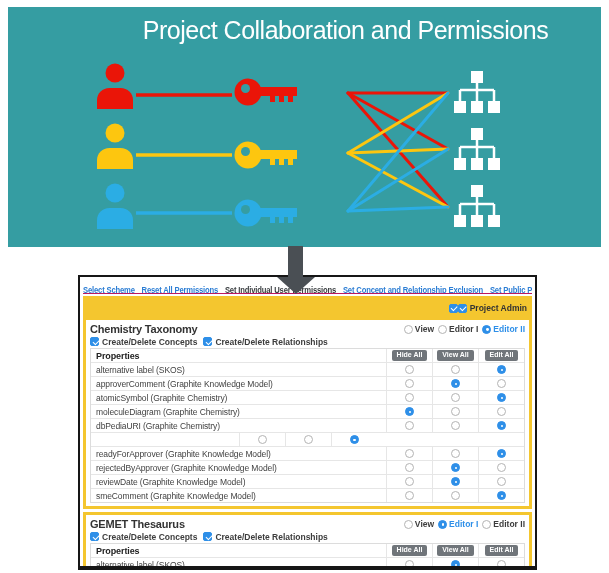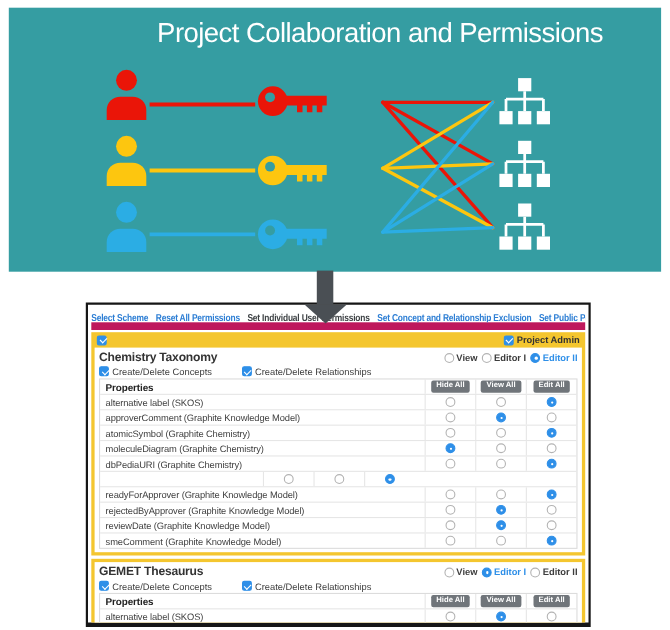--- a/index.html
+++ b/index.html
@@ -15,40 +15,40 @@
   
   .arrow{position:absolute;left:277px;top:246px;width:38px;height:47px;z-index:6;}
   .arrow-shaft{position:absolute;left:11px;top:0;width:15px;height:31px;background:#4a4f54;}
   .arrow-head{position:absolute;left:0;top:31px;width:0;height:0;
     border-left:19px solid transparent;border-right:19px solid transparent;border-top:17px solid #4a4f54;}
 
   
   .panel{position:absolute;left:78px;top:275px;width:449px;height:285px;background:#fff;
     border:2px solid #161616;border-bottom-width:4px;padding:2px 3px;overflow:hidden;z-index:2;}
 
-  .nav{height:14px;border-bottom:7px solid #be185d;overflow:hidden;}
+  .nav{height:14px;border-bottom:1px solid #be185d;overflow:hidden;}
   .navrow{display:inline-flex;gap:8px;white-space:nowrap;transform:scaleX(0.85);transform-origin:0 50%;
     font-size:9px;font-weight:bold;letter-spacing:-0.2px;line-height:13px;}
   .navlink{color:var(--c-link,#2b7dd4);cursor:pointer;}
   .navlink.active{color:#3c4043;}
 
   .ybox{background:var(--c-gold,#f4c62f);margin-top:2px;padding:0 3px 3px;}
   .ybox.second{margin-top:3px;padding-top:3px;}
-  .band{height:14px;display:flex;justify-content:space-between;align-items:center;padding:0 2px;}
+  .band{height:24px;display:flex;justify-content:flex-end;align-items:center;padding:0 2px;}
   .band-right{display:flex;align-items:center;gap:3px;}
   .band-label{font-size:8.5px;font-weight:bold;color:#333;}
   .inner{background:#fff;padding:2px 4px 3px;}
 
   .sec-head{display:flex;justify-content:space-between;align-items:center;height:14px;}
   .sec-title{font-size:11px;font-weight:bold;color:#333;letter-spacing:-0.2px;}
   .access{display:flex;align-items:center;gap:4px;font-size:8.5px;font-weight:bold;color:#3d3d3d;white-space:nowrap;}
   .acc-opt{display:flex;align-items:center;gap:2px;cursor:pointer;}
   .acc-label.sel{color:var(--c-uiblue,#1f7ae0);}
 
-  .cbrow{display:flex;gap:27px;height:11px;font-size:8.5px;font-weight:normal;color:#3d3d3d;}
+  .cbrow{display:flex;gap:6px;height:11px;font-size:8.5px;font-weight:bold;color:#3d3d3d;}
   .cbitem{display:flex;align-items:center;gap:3px;cursor:pointer;}
 
   .ptable{border:1px solid #dcdcdc;margin-top:1px;}
   .phead,.prow{display:flex;align-items:center;}
   .phead{height:13px;}
   .prow{height:13px;border-top:1px solid #e6e6e6;justify-content:center;}
   .pname{flex:1;padding-left:5px;font-size:8.5px;color:#3f3f3f;letter-spacing:-0.1px;
     white-space:nowrap;overflow:hidden;}
   .phead .pname{font-weight:bold;font-size:9px;color:#222;}
   .pcell{width:45px;align-self:stretch;display:flex;justify-content:center;align-items:center;

